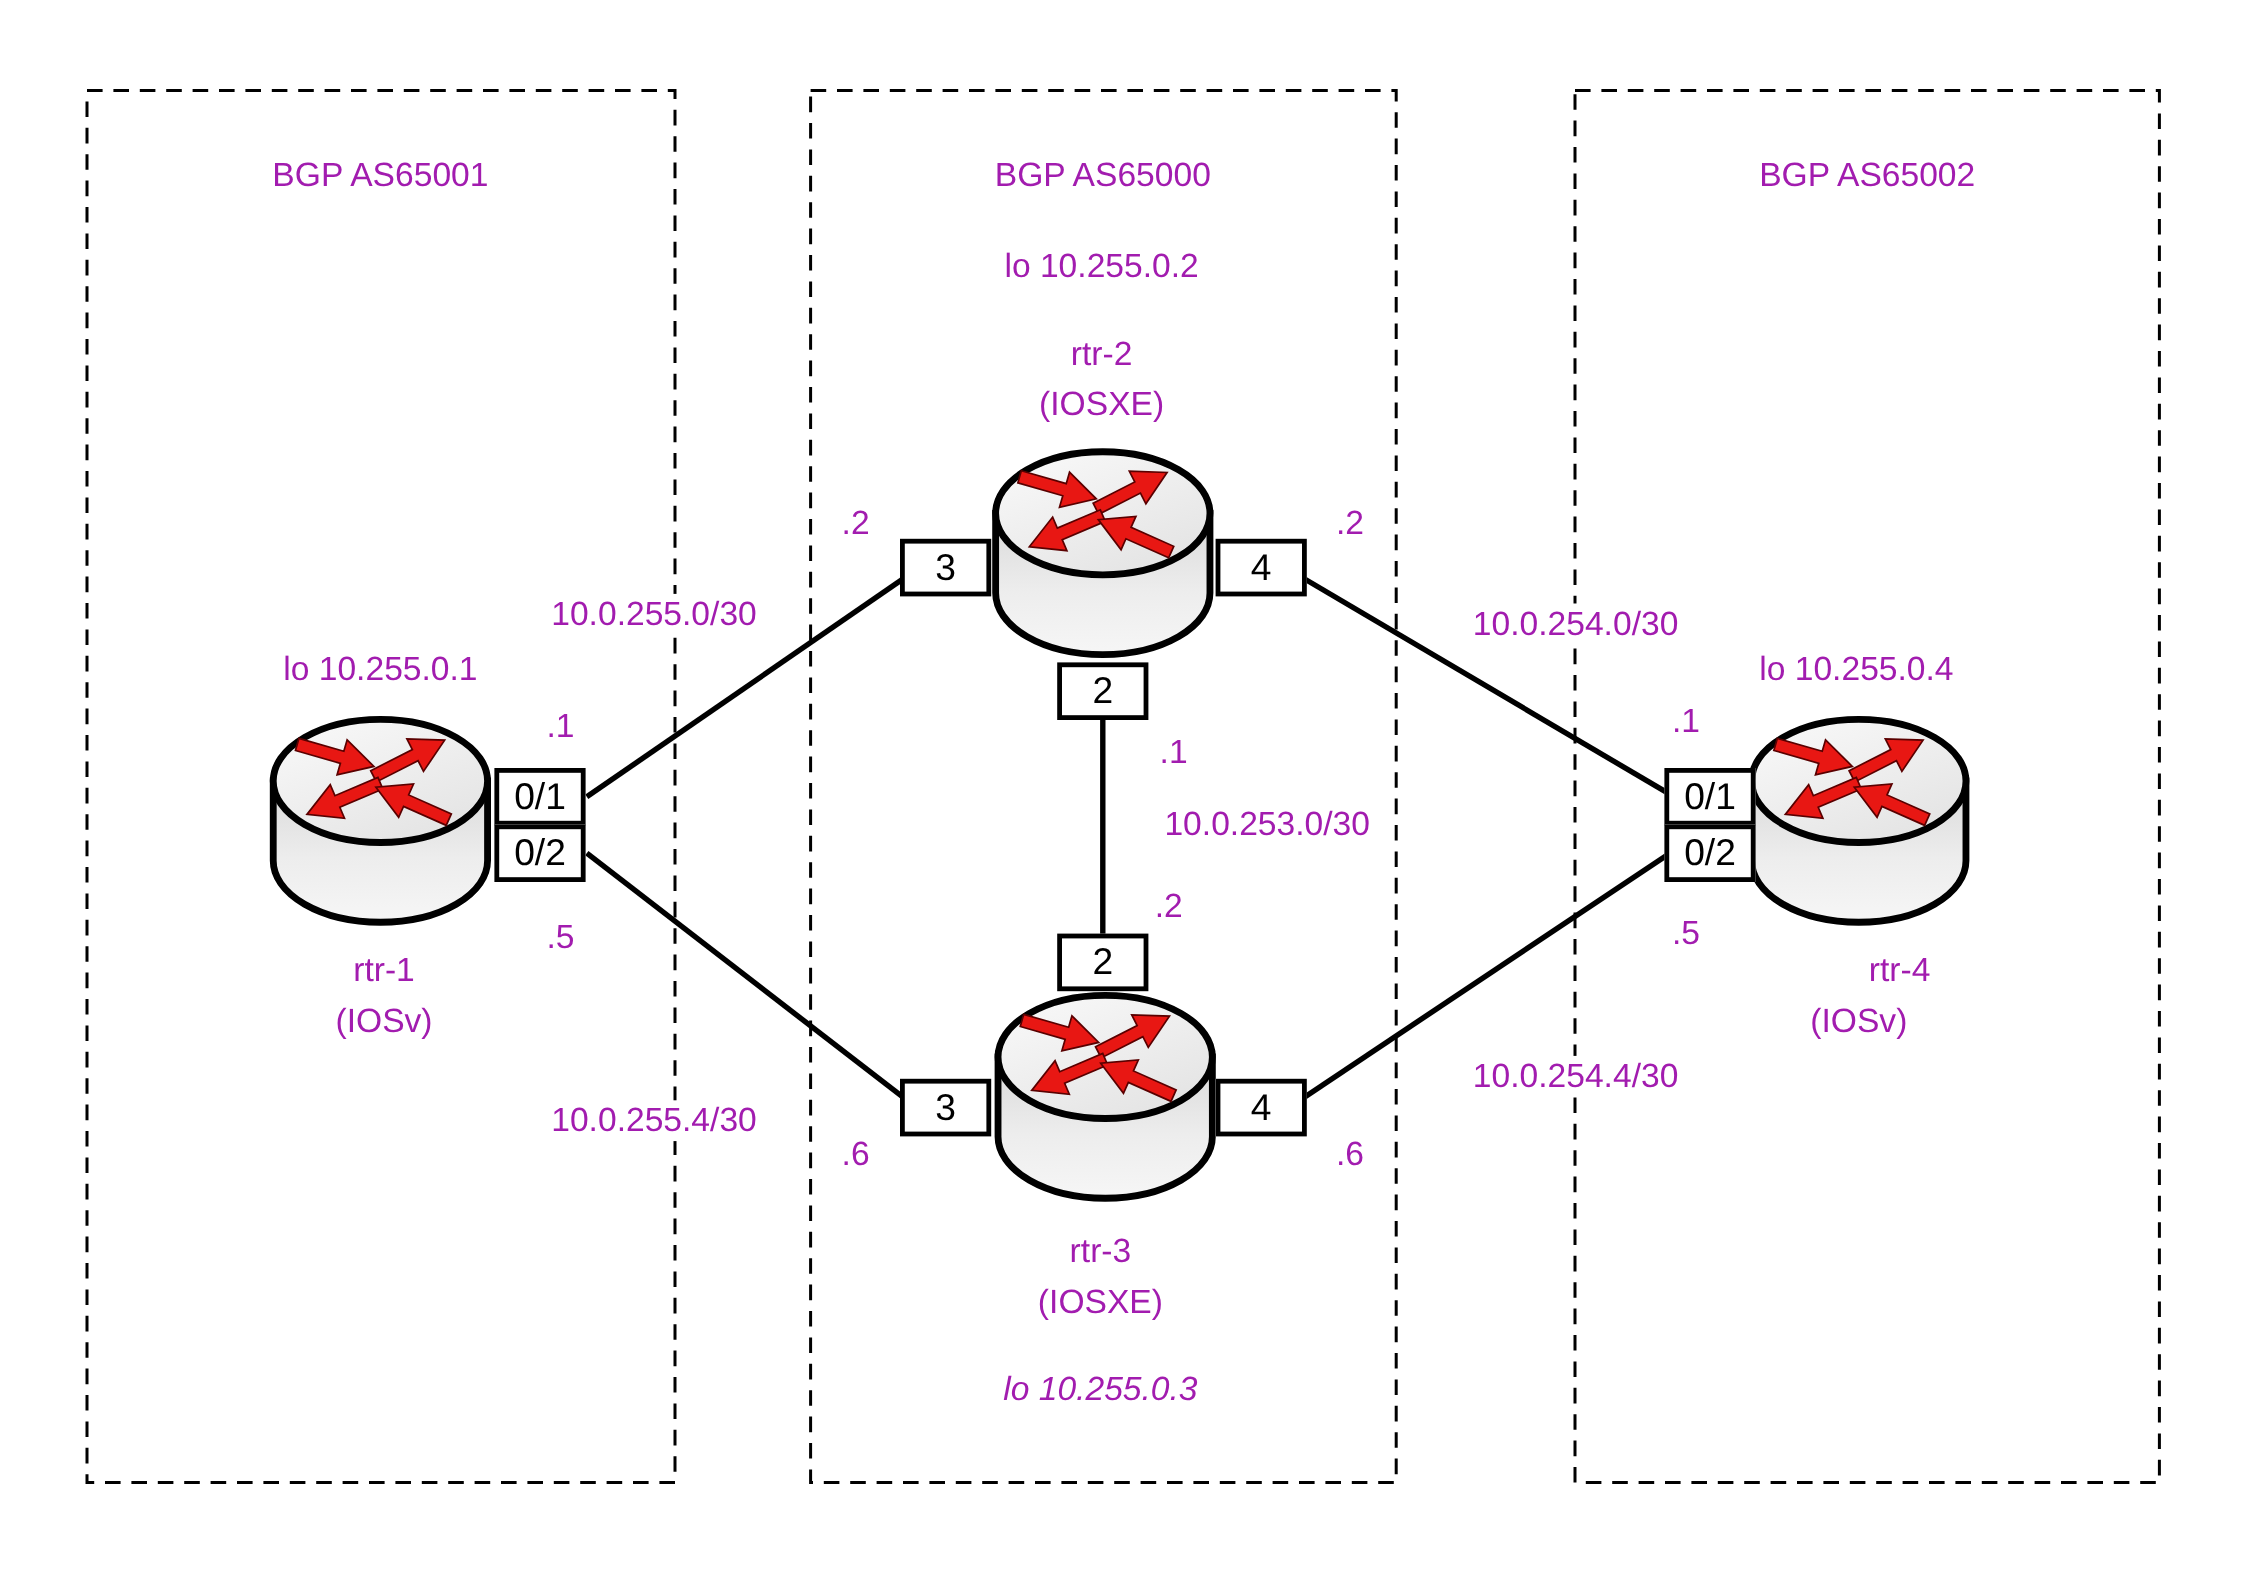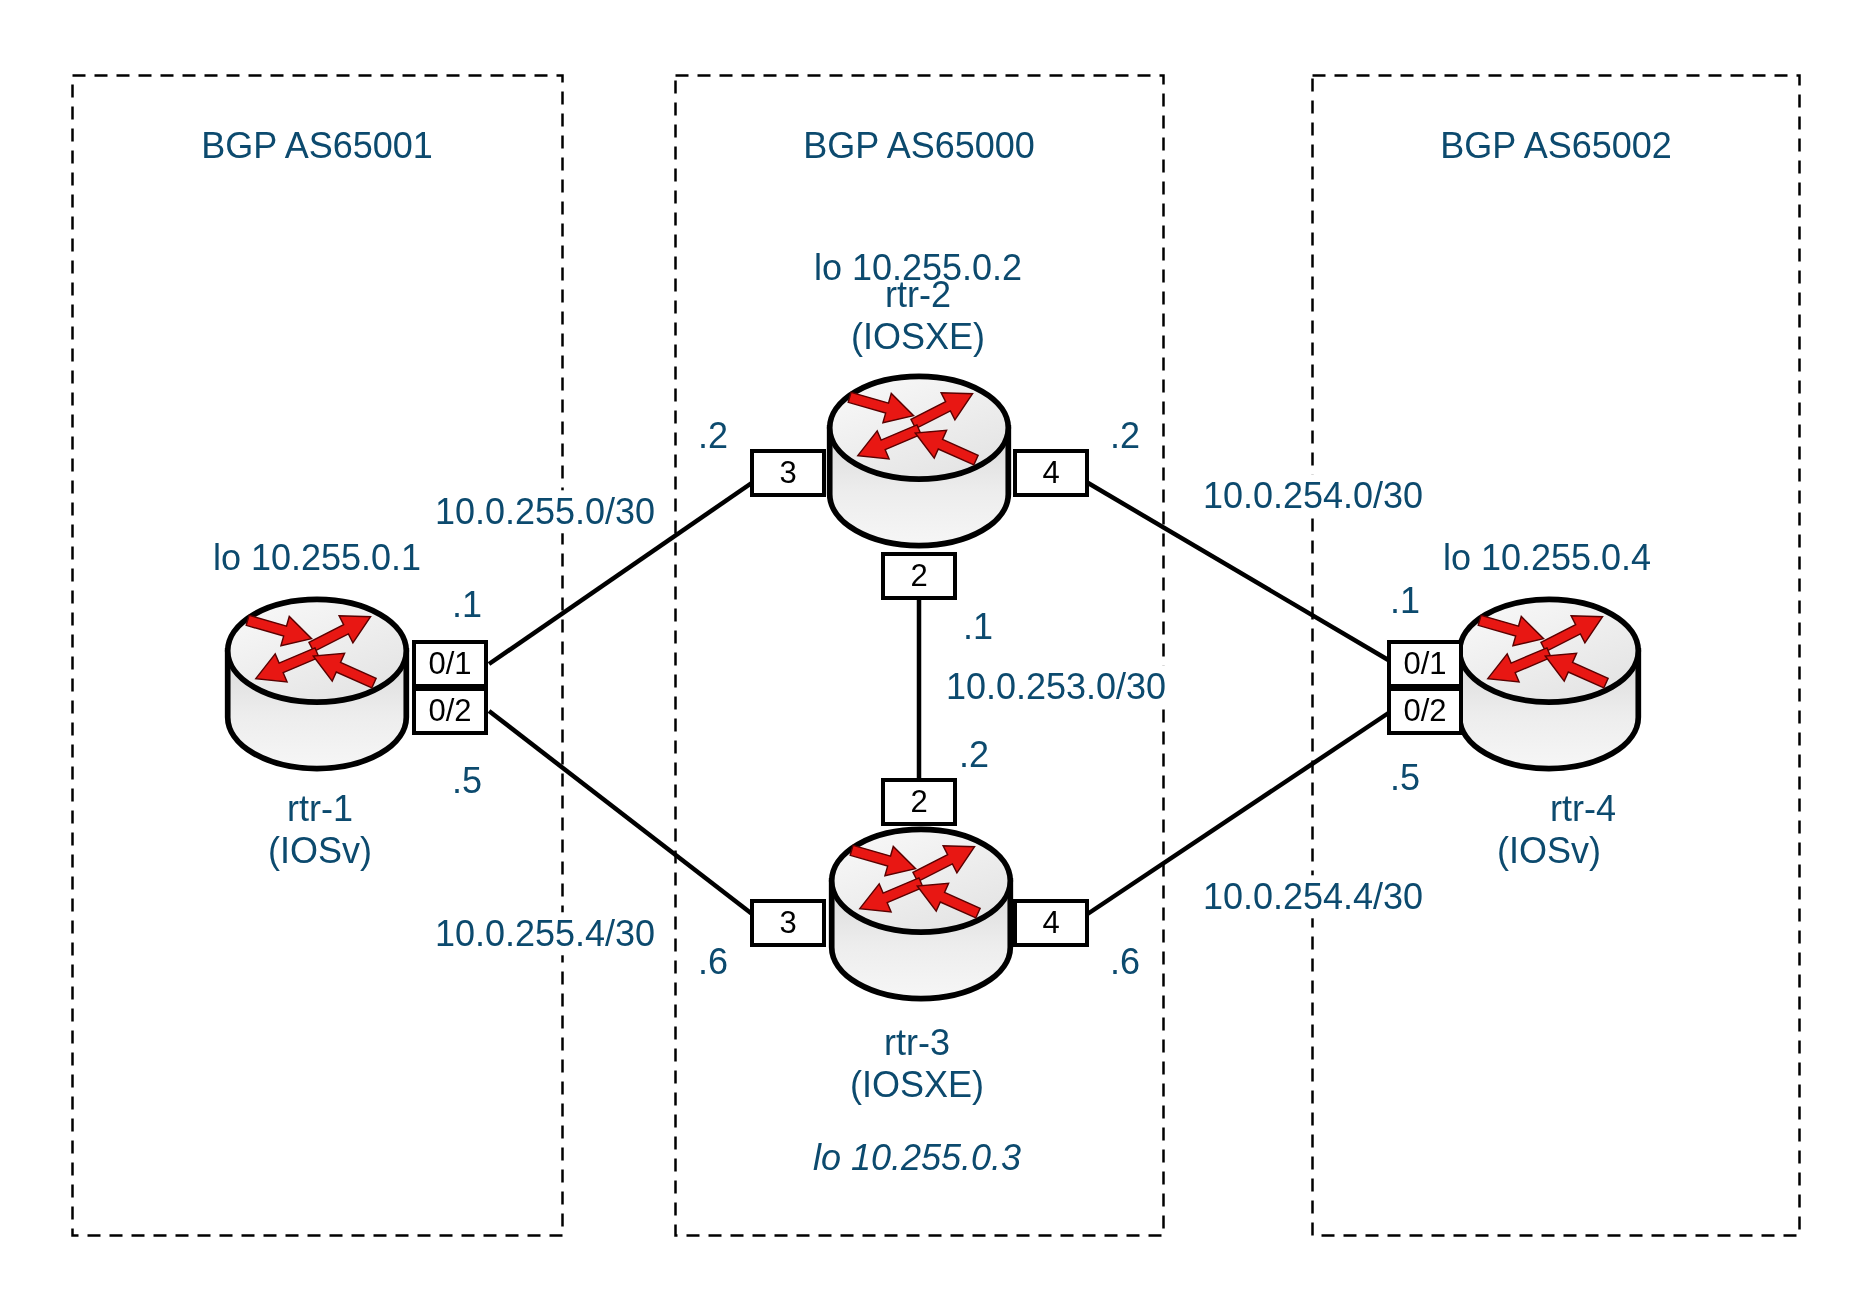--- a/index.html
+++ b/index.html
@@ -11,23 +11,23 @@
     font-family: "Liberation Sans", sans-serif;
     overflow: hidden;
   }
   #underlay {
     position: absolute;
     left: 0; top: 0;
   }
   .lbl {
     position: absolute;
     transform: translate(-50%, -50%);
-    font-size: 36px;
+    font-size: 28px;
     line-height: 1.15;
-    color: #0c4a6e;
+    color: #a21caf;
     white-space: nowrap;
     text-align: left;
   }
   .lbl.b { font-weight: normal; }
   .lbl.wbg { background: #ffffff; padding: 1px 6px; }
   .ifbox {
     position: absolute;
     box-sizing: border-box;
     background: #ffffff;
     border: 4px solid #000000;
@@ -105,21 +105,21 @@
   <div class="ifbox" style="left:1387px; top:687px; width:76px; height:48px;">0/2</div>
 
   <div class="lbl" style="left:317px; top:146px;">BGP AS65001</div>
   <div class="lbl" style="left:919px; top:146px;">BGP AS65000</div>
   <div class="lbl" style="left:1556px; top:146px;">BGP AS65002</div>
 
   <div class="lbl" style="left:317px; top:558px;">lo 10.255.0.1</div>
   <div class="lbl b" style="left:320px; top:809px;">rtr-1</div>
   <div class="lbl" style="left:320px; top:851px;">(IOSv)</div>
 
-  <div class="lbl" style="left:918px; top:222px;margin-top:46px;">lo 10.255.0.2</div>
+  <div class="lbl" style="left:918px; top:222px;">lo 10.255.0.2</div>
   <div class="lbl b" style="left:918px; top:295px;">rtr-2</div>
   <div class="lbl" style="left:918px; top:337px;">(IOSXE)</div>
 
   <div class="lbl b" style="left:917px; top:1043px;">rtr-3</div>
   <div class="lbl" style="left:917px; top:1085px;">(IOSXE)</div>
   <div class="lbl" style="left:917px; top:1158px;font-style:italic;">lo 10.255.0.3</div>
 
   <div class="lbl" style="left:1547px; top:558px;">lo 10.255.0.4</div>
   <div class="lbl b" style="left:1549px; top:809px;margin-left:34px;">rtr-4</div>
   <div class="lbl" style="left:1549px; top:851px;">(IOSv)</div>
@@ -129,21 +129,21 @@
   <div class="lbl" style="left:713px; top:436px;">.2</div>
 
   <div class="lbl wbg" style="left:545px; top:898px;margin-top:36px;">10.0.255.4/30</div>
   <div class="lbl" style="left:467px; top:781px;">.5</div>
   <div class="lbl" style="left:713px; top:962px;">.6</div>
 
   <div class="lbl wbg" style="left:1056px; top:687px;">10.0.253.0/30</div>
   <div class="lbl" style="left:978px; top:627px;">.1</div>
   <div class="lbl" style="left:974px; top:755px;">.2</div>
 
-  <div class="lbl wbg" style="left:1313px; top:496px;">10.0.254.0/30</div>
+  <div class="lbl wbg" style="left:1313px; top:520px;">10.0.254.0/30</div>
   <div class="lbl" style="left:1125px; top:436px;">.2</div>
   <div class="lbl" style="left:1405px; top:601px;">.1</div>
 
   <div class="lbl wbg" style="left:1313px; top:897px;">10.0.254.4/30</div>
   <div class="lbl" style="left:1125px; top:962px;">.6</div>
   <div class="lbl" style="left:1405px; top:778px;">.5</div>
 
 </div>
 
 </body></html>

